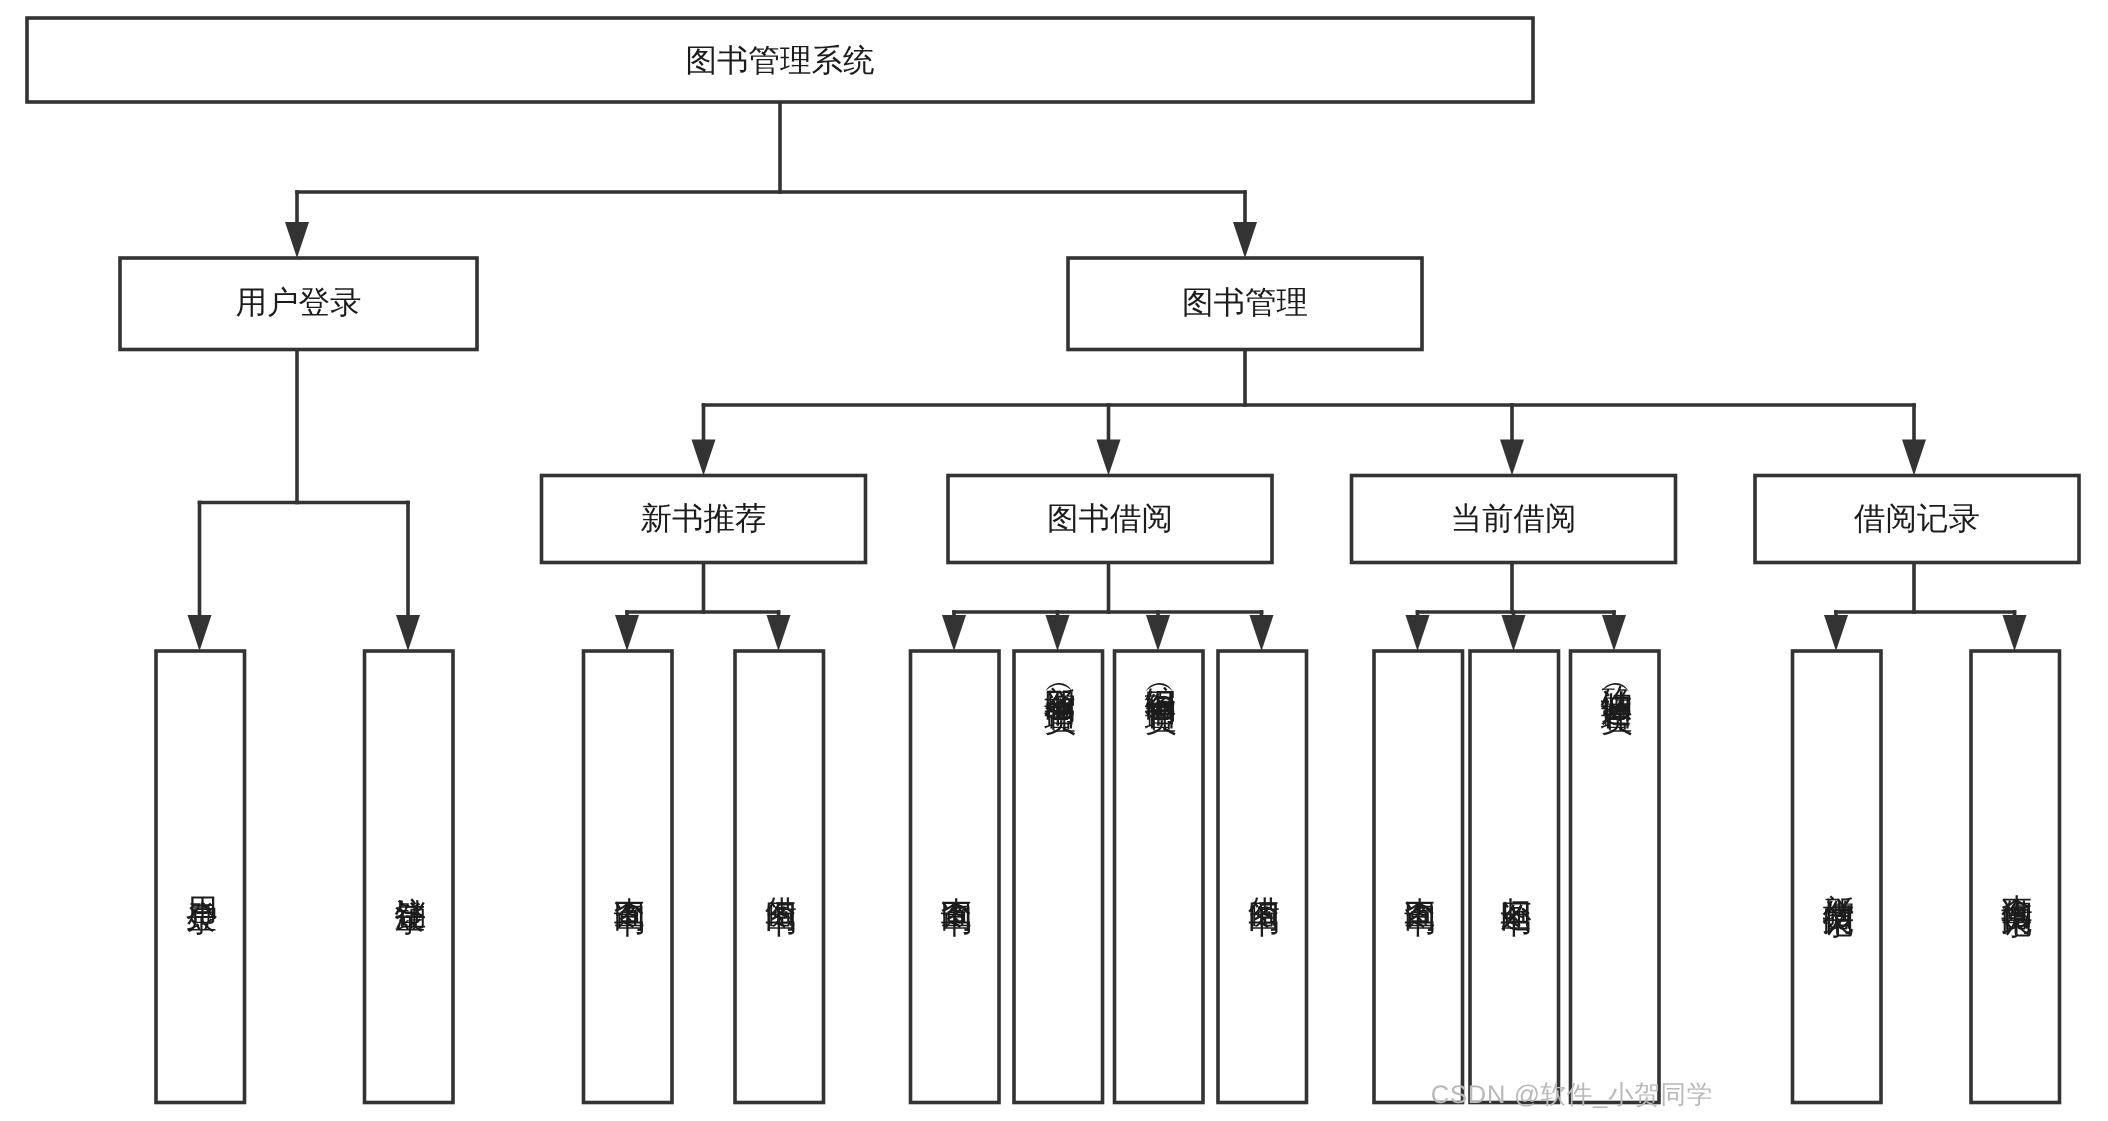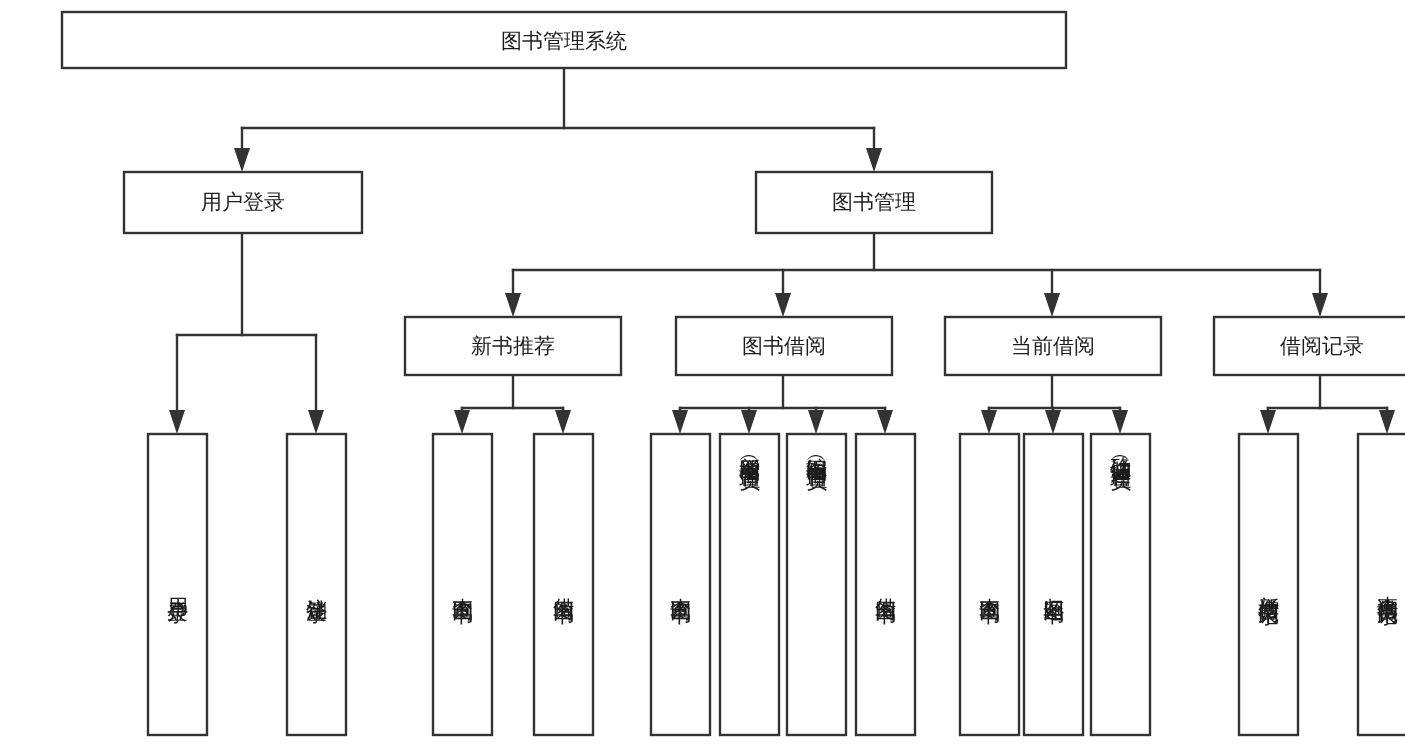--- a/index.html
+++ b/index.html
@@ -13,21 +13,20 @@
     font-family: "Liberation Sans", "DejaVu Sans", sans-serif;
     overflow: hidden;
     position: relative;
   }
   #diagram-root {
     position: absolute;
     left: 0;
     top: 0;
     width: 1150px;
     height: 747px;
-    margin-left: 44px;
   }
   svg#tree {
     display: block;
     width: 1405px;
     height: 747px;
   }
   .node-box {
     fill: #ffffff;
     stroke: #333333;
     stroke-width: 2.4;
@@ -240,14 +239,15 @@
   <div class="leaf-label-wrap" style="left:1047px; top:434px; width:59px; height:301px; align-items:flex-start; padding-top:6px; box-sizing:border-box;">
     <span class="leaf-label">确认归还（管理员）</span>
   </div>
   <div class="leaf-label-wrap" style="left:1195px; top:434px; width:59px; height:301px;">
     <span class="leaf-label">新增借阅记录</span>
   </div>
   <div class="leaf-label-wrap" style="left:1314px; top:434px; width:59px; height:301px;">
     <span class="leaf-label">查询借阅记录</span>
   </div>
 
+  <div class="watermark">CSDN @软件_小贺同学</div>
 
 </div>
 
 </body></html>

